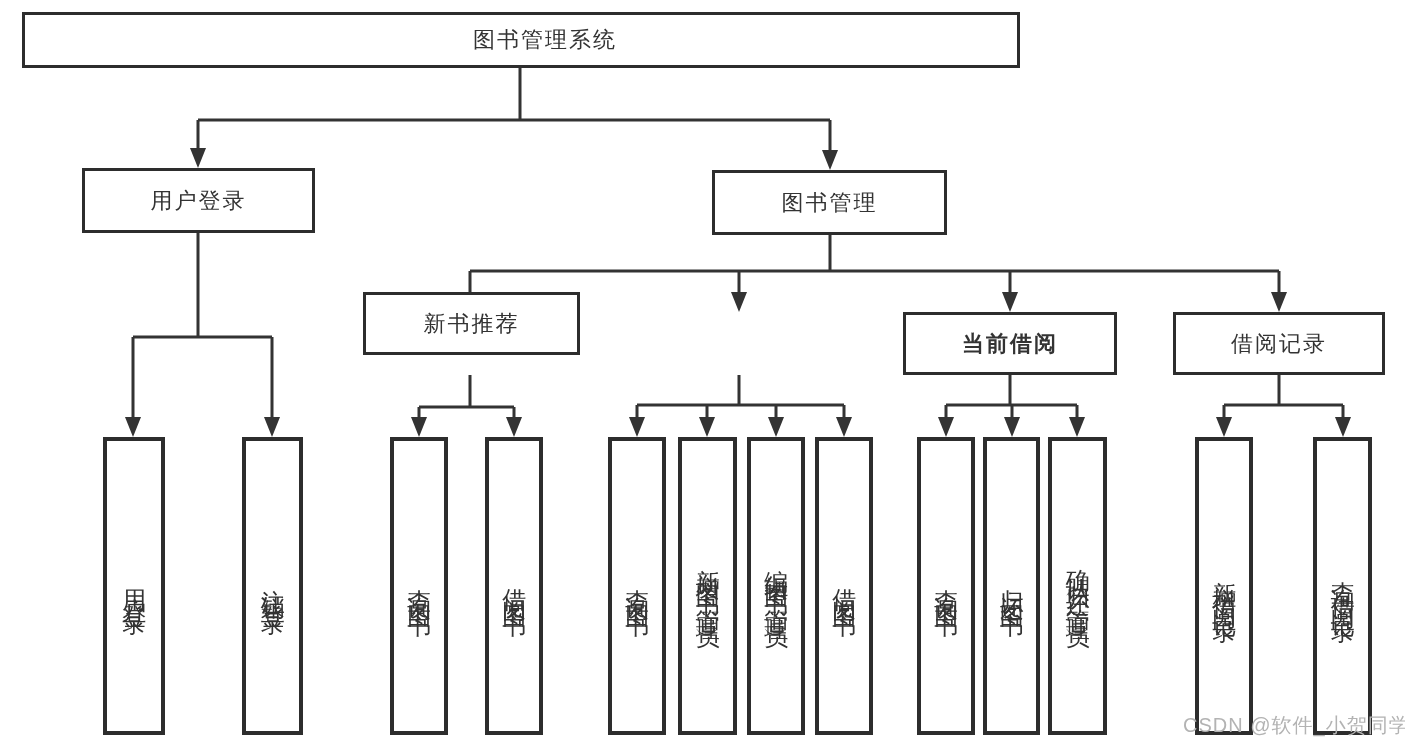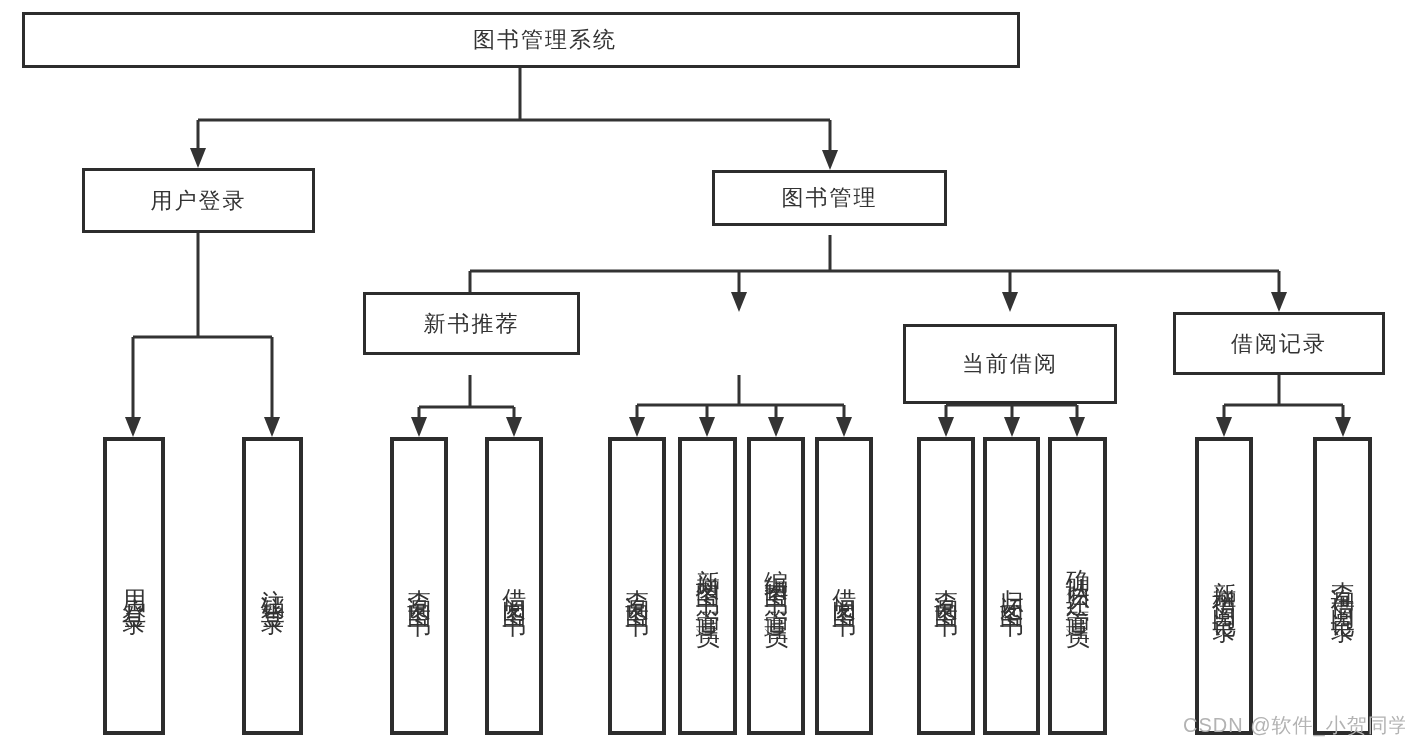--- a/index.html
+++ b/index.html
@@ -110,24 +110,24 @@
     <g>
       <path d="M1279 375 V405 M1224 405 H1343 M1224 405 V419 M1343 405 V419"></path>
       <polygon points="1216,417 1232,417 1224,437"></polygon>
       <polygon points="1335,417 1351,417 1343,437"></polygon>
     </g>
   </svg>
 
   <div class="box hbox" style="left:22px; top:12px; width:998px; height:56px;padding-left:48px;">图书管理系统</div>
 
   <div class="box hbox" style="left:82px; top:168px; width:233px; height:65px;">用户登录</div>
-  <div class="box hbox" style="left:712px; top:170px; width:235px; height:56px;">图书管理</div>
+  <div class="box hbox" style="left:712px; top:170px; width:235px; height:65px;">图书管理</div>
 
   <div class="box hbox" style="left:363px; top:292px; width:217px; height:63px;">新书推荐</div>
-  <div class="box hbox" style="left:903px; top:324px; width:214px; height:80px;">当前借阅</div>
+  <div class="box hbox" style="left:903px; top:312px; width:214px; height:63px;font-weight:bold;">当前借阅</div>
   <div class="box hbox" style="left:1173px; top:312px; width:212px; height:63px;">借阅记录</div>
 
   <div class="box vbox" style="left:103px; top:437px; width:62px; height:298px;">
     <span class="vtext">用户登录</span>
   </div>
   <div class="box vbox" style="left:242px; top:437px; width:61px; height:298px;">
     <span class="vtext">注销登录</span>
   </div>
 
   <div class="box vbox" style="left:390px; top:437px; width:58px; height:298px;">

